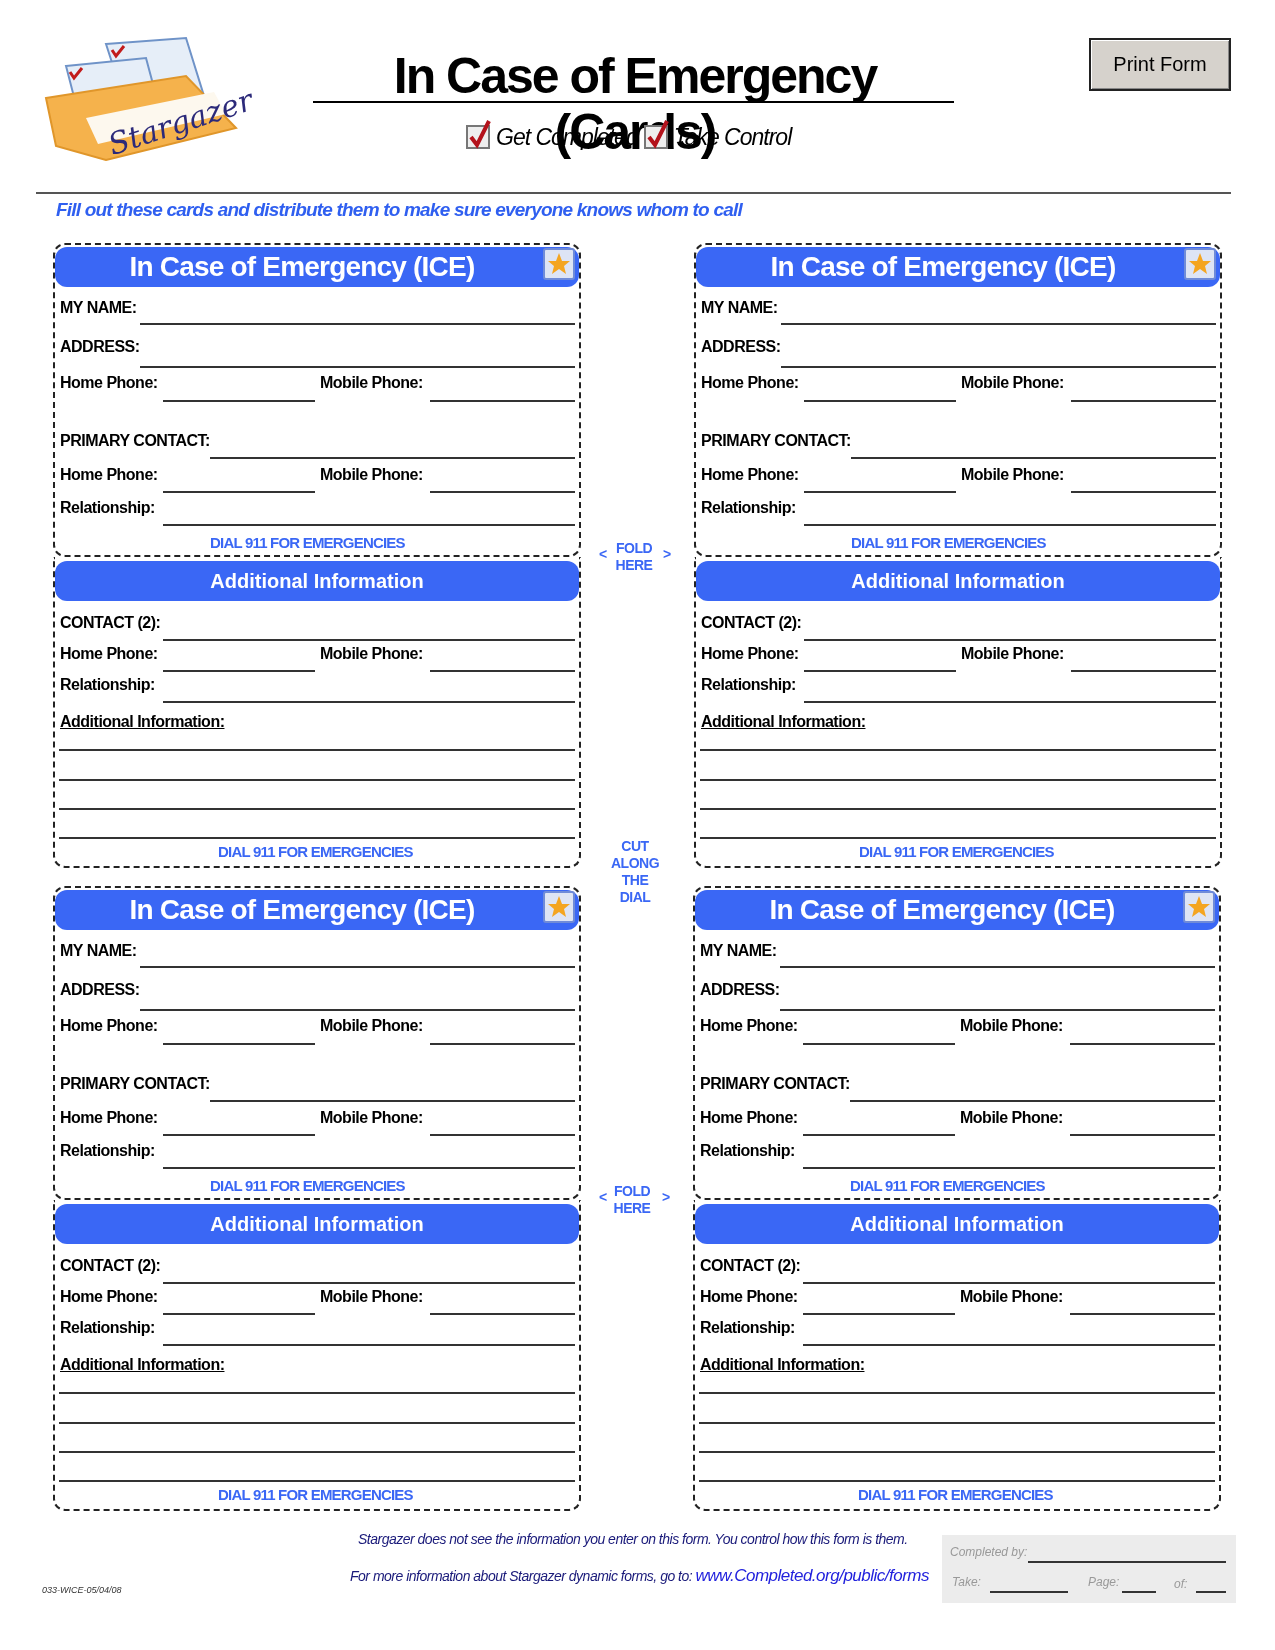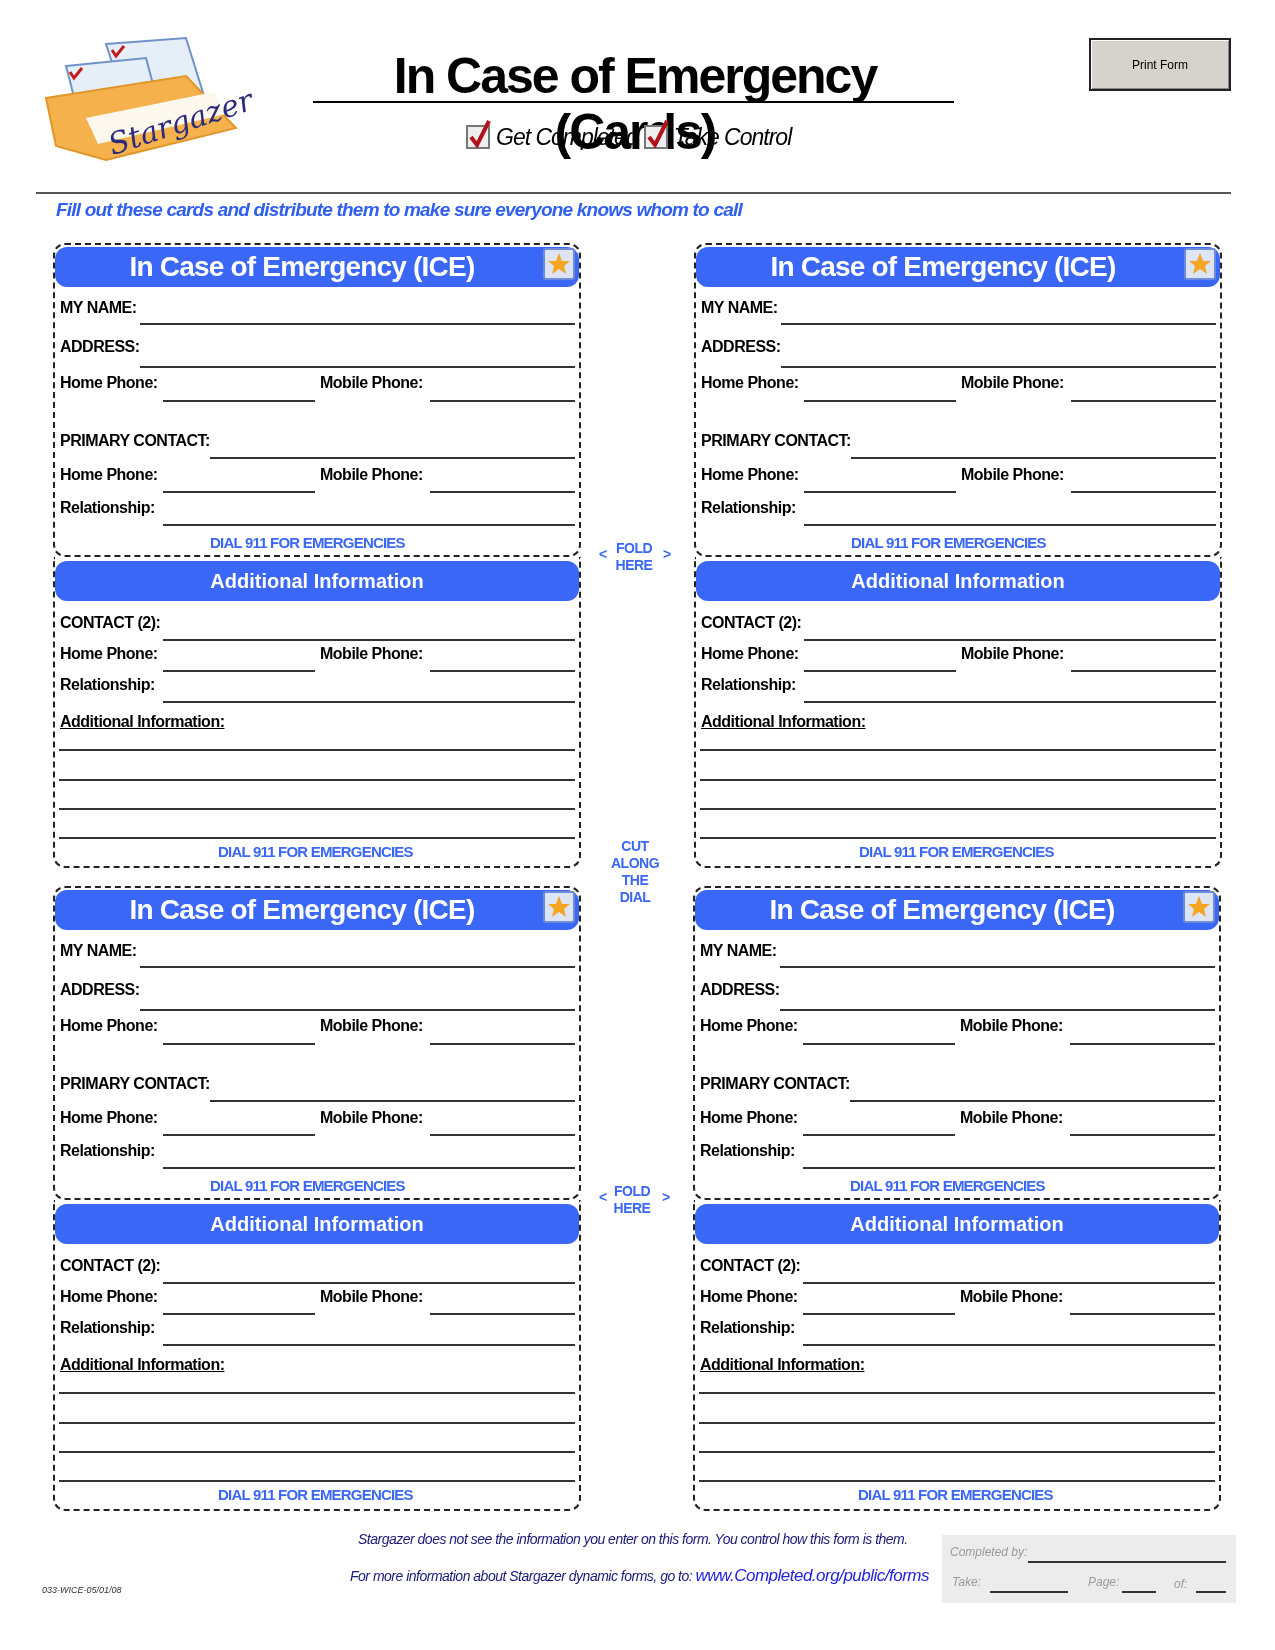--- a/index.html
+++ b/index.html
@@ -12,21 +12,21 @@
   .logo { left: 36px; top: 36px; width: 216px; height: 125px; }
 
   
   .title { left: 310px; top: 48px; width: 650px; text-align: center; font-size: 50px; font-weight: bold; letter-spacing: -2px; line-height: 56px; }
   .title-underline { left: 313px; top: 101px; width: 641px; height: 2px; background: #000; }
   .tagline { left: 466px; top: 121px; height: 32px; display: flex; align-items: center; gap: 6px; font-style: italic; font-size: 23px; letter-spacing: -1px; }
   .chk { width: 24px; height: 24px; border: 2px solid #777; background: #eee; position: relative; display: inline-block; }
   .chk svg { position: absolute; left: -1px; top: -8px; }
 
   
-  .print-btn { left: 1089px; top: 38px; width: 142px; height: 53px; background: #d6d2cc; border: 2px solid #222; box-shadow: inset 1px 1px 0 #fff, inset -1px -1px 0 #888; font-size: 12px; display: flex; align-items: center; justify-content: center; cursor: pointer; }
+  .print-btn { left: 1089px; top: 38px; width: 142px; height: 53px; background: #d6d2cc; border: 2px solid #222; box-shadow: inset 1px 1px 0 #fff, inset -1px -1px 0 #888; font-size: 20px; display: flex; align-items: center; justify-content: center; cursor: pointer; }
 
   .rule { left: 36px; top: 192px; width: 1195px; height: 2px; background: #555; }
   .subtitle { left: 56px; top: 199px; font-size: 19px; font-weight: bold; font-style: italic; color: #2f5ff0; letter-spacing: -0.8px; }
 
   
   .card { position: absolute; width: 528px; height: 625px; }
   .card .outline-top { position: absolute; left: 0; top: 0; width: 528px; height: 314px; border: 2px dashed #222; border-radius: 12px; }
   .card .outline-bot { position: absolute; left: 0; top: 314px; width: 528px; height: 311px; border: 2px dashed #222; border-top: none; border-radius: 0 0 12px 12px; }
   .card .head { position: absolute; left: 2px; top: 4px; width: 524px; height: 40px; background: #3a67f5; border-radius: 12px 12px 12px 12px; color: #fff; font-weight: bold; font-size: 28px; letter-spacing: -0.8px; text-align: center; line-height: 40px; padding-right: 30px; }
   .card .head-icon { position: absolute; right: 6px; top: 5px; width: 32px; height: 32px; border: 2px solid #6f8bd8; background: #dde4f5; border-radius: 3px; }
@@ -289,13 +289,13 @@
   <div class="cb-lbl" style="left:8px; top:10px;">Completed by:</div>
   <div class="cb-line" style="left:86px; top:26px; width:198px;"></div>
   <div class="cb-lbl" style="left:10px; top:40px;">Take:</div>
   <div class="cb-line" style="left:48px; top:56px; width:78px;"></div>
   <div class="cb-lbl" style="left:146px; top:40px;">Page:</div>
   <div class="cb-line" style="left:180px; top:56px; width:34px;"></div>
   <div class="cb-lbl" style="left:232px; top:42px;">of:</div>
   <div class="cb-line" style="left:254px; top:56px; width:30px;"></div>
 </div>
 
-<div class="abs formcode">033-WICE-05/01/08</div>
+<div class="abs formcode">033-WICE-05/04/08</div>
 
 </body></html>

